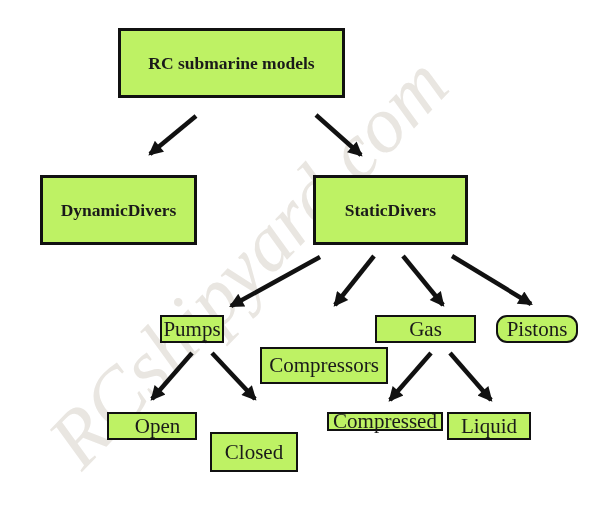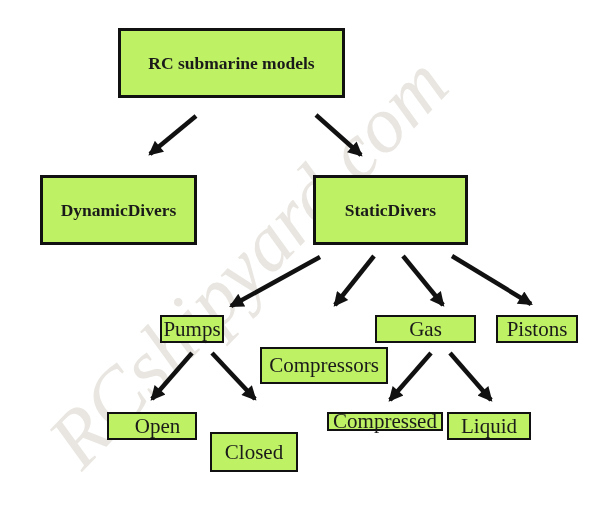--- a/index.html
+++ b/index.html
@@ -59,21 +59,21 @@
     border-width: 2px;
     font-size: 21px;
   }
   
   #n-root        { left: 118px; top: 28px;  width: 227px; height: 70px; }
   #n-dynamic     { left: 40px;  top: 175px; width: 157px; height: 70px; }
   #n-static      { left: 313px; top: 175px; width: 155px; height: 70px; }
   #n-pumps       { left: 160px; top: 315px; width: 64px;  height: 28px; }
   #n-compressors { left: 260px; top: 315px; width: 128px; height: 37px; margin-top: 32px; }
   #n-gas         { left: 375px; top: 315px; width: 101px;  height: 28px; }
-  #n-pistons     { left: 496px; top: 315px; width: 82px;  height: 28px; }
+  #n-pistons     { left: 496px; top: 315px; width: 82px;  height: 28px; border-radius: 11px; }
   #n-open        { left: 107px; top: 412px; width: 90px;  height: 28px; padding-left: 11px; }
   #n-closed      { left: 210px; top: 432px; width: 88px;  height: 40px; }
   #n-compressed  { left: 327px; top: 412px; width: 116px; height: 19px; }
   #n-liquid      { left: 447px; top: 412px; width: 84px;  height: 28px; font-family: Liberation Serif, serif; }
 </style>
 </head>
 <body>
 
 <div class="canvas">
 

